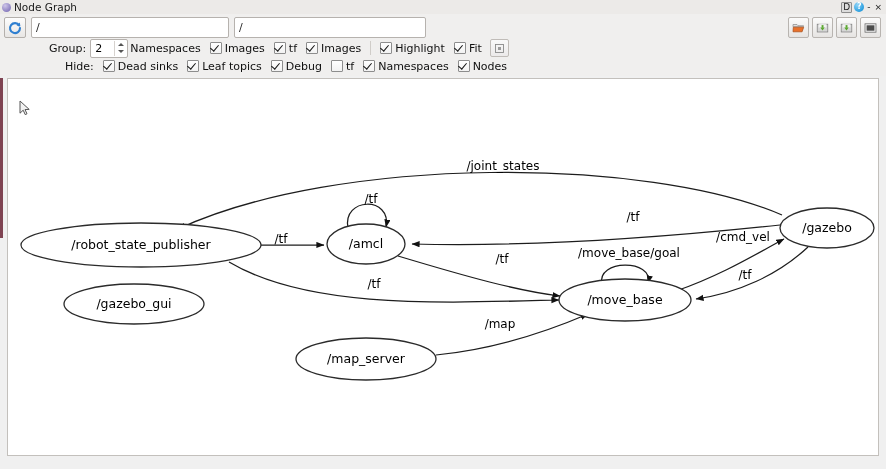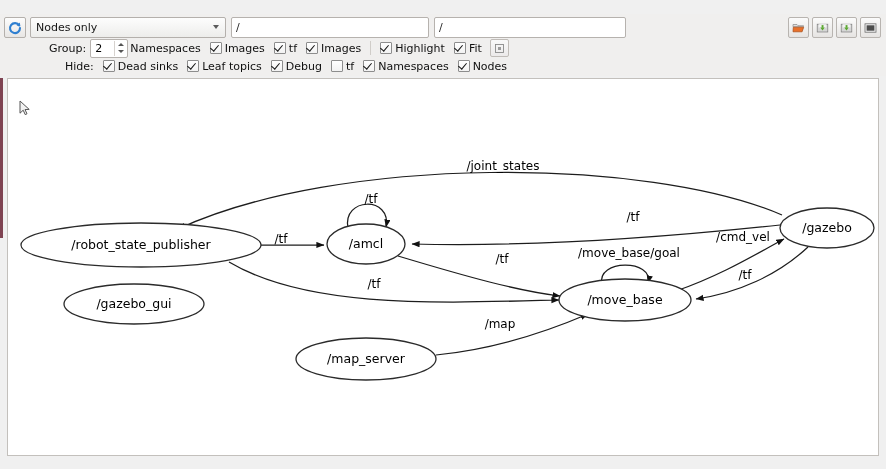--- a/index.html
+++ b/index.html
@@ -120,35 +120,41 @@
   .edge-label{font-family:"DejaVu Sans","Liberation Sans",sans-serif;font-size:12px;fill:#000;text-anchor:middle;}
   .ell{fill:#fff;stroke:#2b2b2b;stroke-width:1.3;}
   .ed{fill:none;stroke:#1d1d1d;stroke-width:1.25;}
   .cursor{position:absolute;left:18px;top:99px;}
 </style>
 </head>
 <body>
 
 <div id="app">
 
+  <div class="titlebar">
+    <div class="tb-icon"></div>
+    <div class="tb-title">Node Graph</div>
+    <div class="tb-right">
+      <div class="tb-dock">D</div>
+      <div class="tb-help">?</div>
+      <div class="tb-min">-</div>
+      <div class="tb-close">×</div>
+    </div>
+  </div>
 
   <div class="toolbar">
 
     <div class="row1">
       <div class="refresh-btn">
         <svg width="14" height="14" viewBox="0 0 14 14">
           <path d="M11.2 4.4A5 5 0 1 0 12 7" fill="none" stroke="#2f7fd0" stroke-width="2.1" stroke-linecap="round"></path>
           <path d="M11.9 1.6 L12.2 5.2 L8.6 4.6 Z" fill="#2f7fd0"></path>
         </svg>
       </div>
 
-      <div class="combo">
-        <div class="combo-label">Nodes only</div>
-        <div class="combo-arrow"></div>
-      </div>
 
       <div class="tinput" id="filter1">
         <span>/</span>
       </div>
 
       <div class="tinput" id="filter2">
         <span>/</span>
       </div>
     </div>
 

